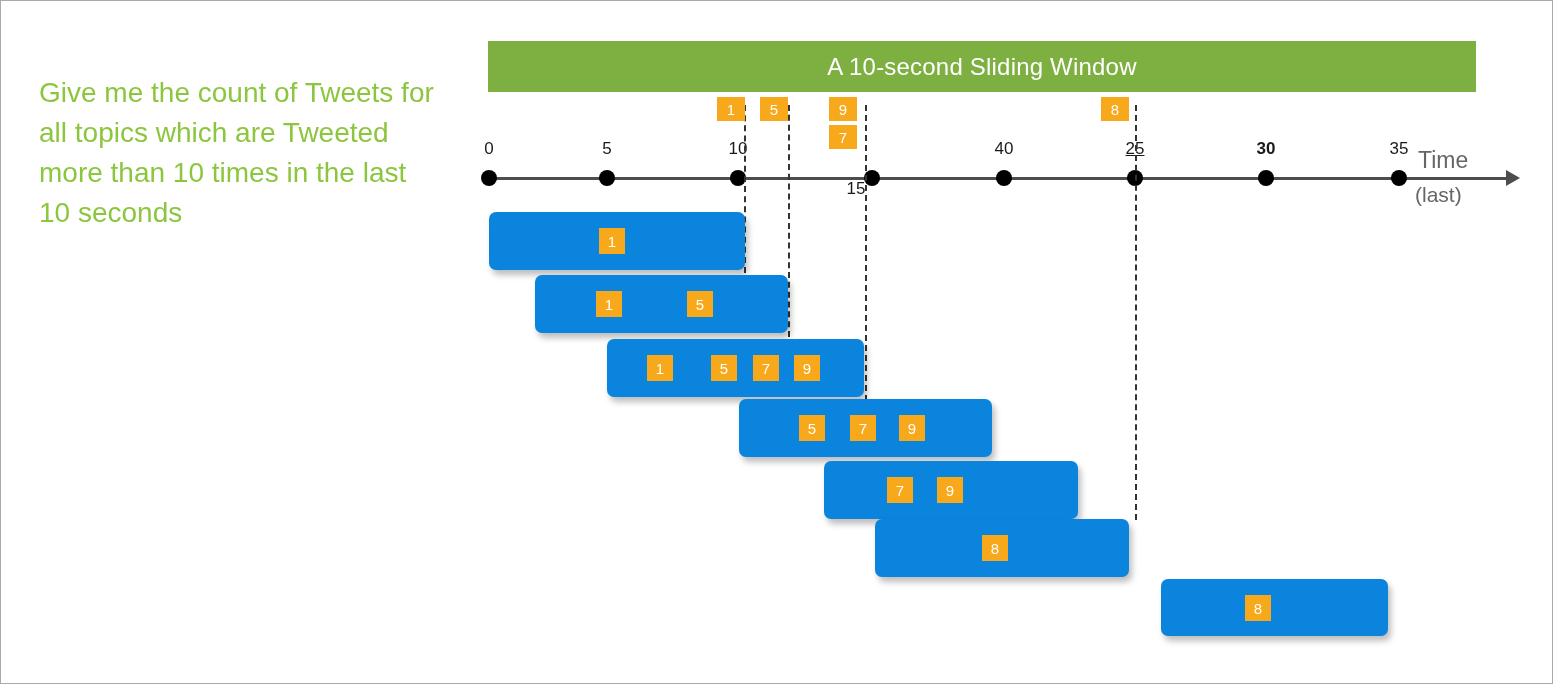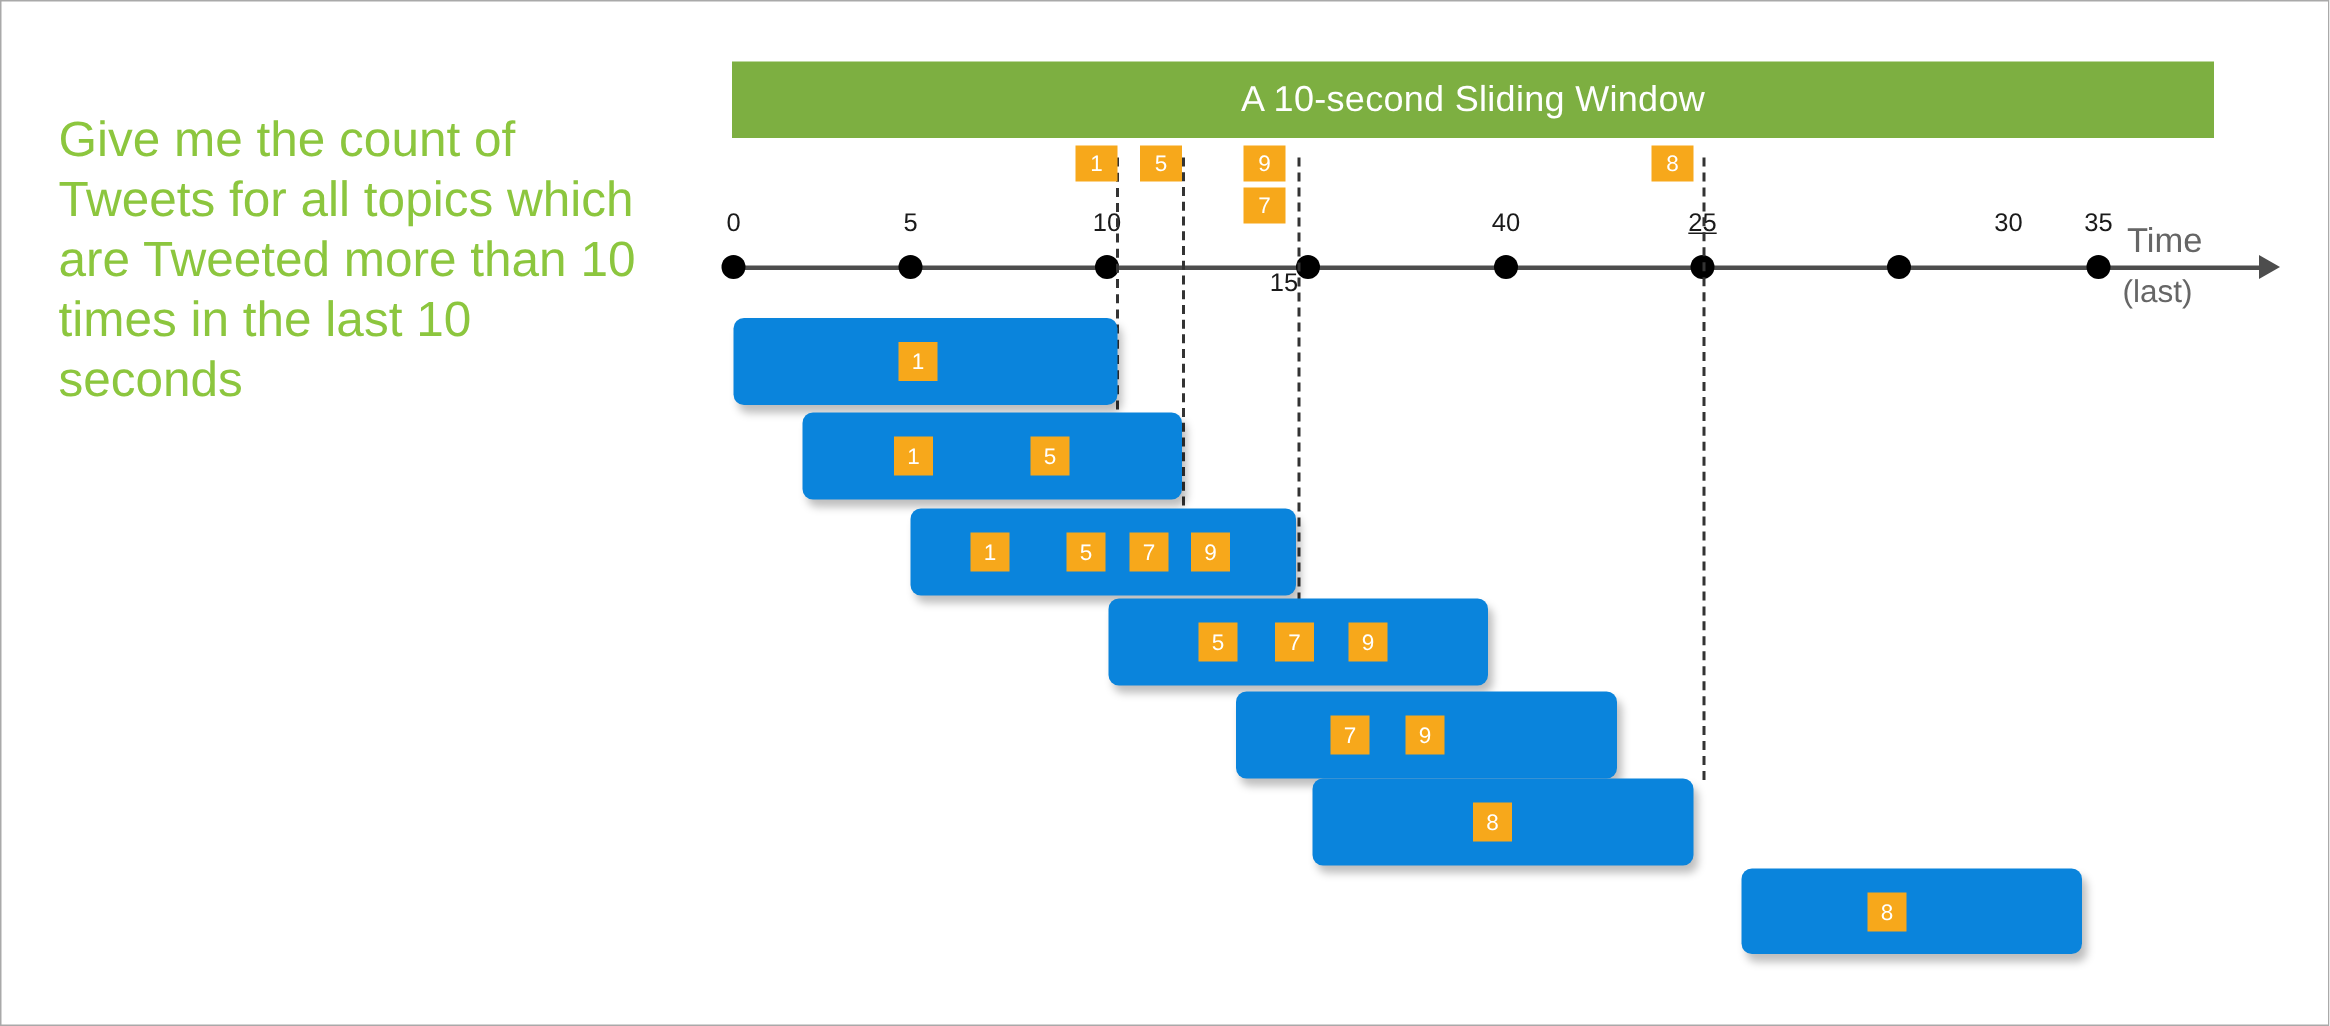--- a/index.html
+++ b/index.html
@@ -20,21 +20,21 @@
     overflow: hidden;
   }
 
   
   #caption {
     position: absolute;
     left: 38px;
     top: 72px;
     width: 400px;
     color: #8CC63E;
-    font-size: 33px;
+    font-size: 28px;
     line-height: 40px;
     font-family: "Liberation Sans", sans-serif;
     white-space: pre-line;
   }
 
   
   #window-banner {
     position: absolute;
     left: 487px;
     top: 40px;
@@ -161,21 +161,21 @@
       <div class="tick-label" style="left: 606px; top: 138px;">5</div>
       <div class="tick-dot" style="left: 737px; top: 177px;"></div>
       <div class="tick-label" style="left: 737px; top: 138px;">10</div>
       <div class="tick-dot" style="left: 871px; top: 177px;"></div>
       <div class="tick-label" style="left: 855px; top: 138px; margin-top: 40px;">15</div>
       <div class="tick-dot" style="left: 1003px; top: 177px;"></div>
       <div class="tick-label" style="left: 1003px; top: 138px;">40</div>
       <div class="tick-dot" style="left: 1134px; top: 177px;"></div>
       <div class="tick-label" style="left: 1134px; top: 138px; text-decoration: underline;">25</div>
       <div class="tick-dot" style="left: 1265px; top: 177px;"></div>
-      <div class="tick-label" style="left: 1338px; top: 138px;">30</div>
+      <div class="tick-label" style="left: 1265px; top: 138px; font-weight: bold;">30</div>
       <div class="tick-dot" style="left: 1398px; top: 177px;"></div>
       <div class="tick-label" style="left: 1398px; top: 138px;">35</div>
     </div>
   <div id="dashed-layer">
       <div class="dashed-line" style="left: 743px; top: 104px; height: 168px;"></div>
       <div class="dashed-line" style="left: 787px; top: 104px; height: 232px;"></div>
       <div class="dashed-line" style="left: 864px; top: 104px; height: 296px;"></div>
       <div class="dashed-line" style="left: 1134px; top: 104px; height: 415px;"></div>
     </div>
   <div id="axis-badges-layer">

